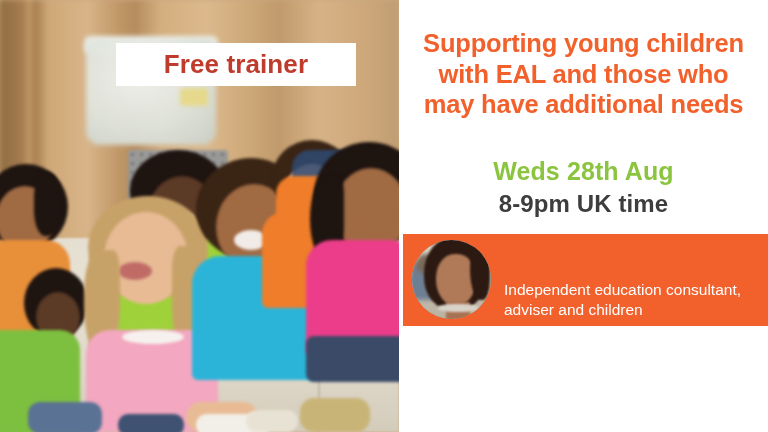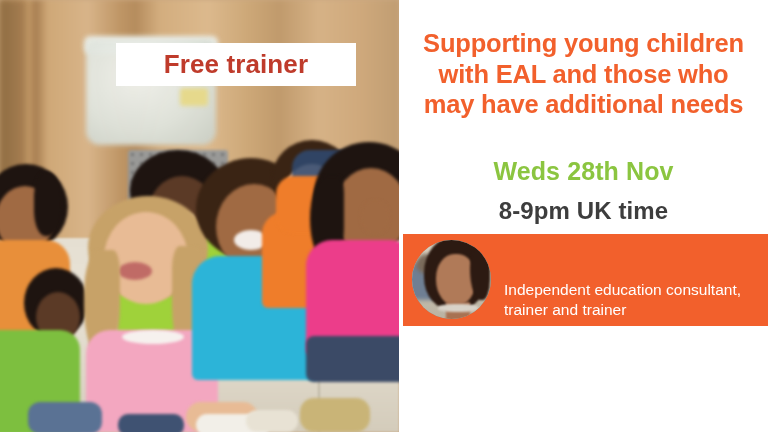--- a/index.html
+++ b/index.html
@@ -122,21 +122,20 @@
     color:#8bc540;
     font-size:25px; font-weight:bold;
     letter-spacing:.1px;
   }
   .time {
     position:absolute; left:12px; top:190px; width:345px;
     text-align:center;
     color:#3d3d3d;
     font-size:24px; font-weight:bold;
     letter-spacing:.1px;
-    margin-top:7px;
   }
 
   
   .speaker-band {
     position:absolute; left:4px; top:234px;
     width:365px; height:92px;
     background:#f2602c;
   }
   .avatar {
     position:absolute; left:9px; top:6px;
@@ -259,31 +258,31 @@
 
     <div class="badge">
       <span class="badge-text">Free trainer</span>
     </div>
   </div>
 
   <div class="panel">
 
     <div class="headline">Supporting young children with EAL and those who may have additional needs</div>
 
-    <div class="date">Weds 28th Nov</div>
+    <div class="date">Weds 28th Aug</div>
     <div class="time">8-9pm UK time</div>
 
     <div class="speaker-band">
       <div class="avatar">
         <div class="av-bg"></div>
         <div class="av-blob1"></div>
         <div class="av-blob2"></div>
         <div class="av-hair"></div>
         <div class="av-face"></div>
         <div class="av-hair-r"></div>
         <div class="av-neck"></div>
         <div class="av-neck-acc"></div>
       </div>
-      <div class="speaker-role">Independent education consultant, trainer and trainer</div>
+      <div class="speaker-role">Independent education consultant, adviser and children</div>
     </div>
 
   </div>
 </div>
 
 </body></html>

